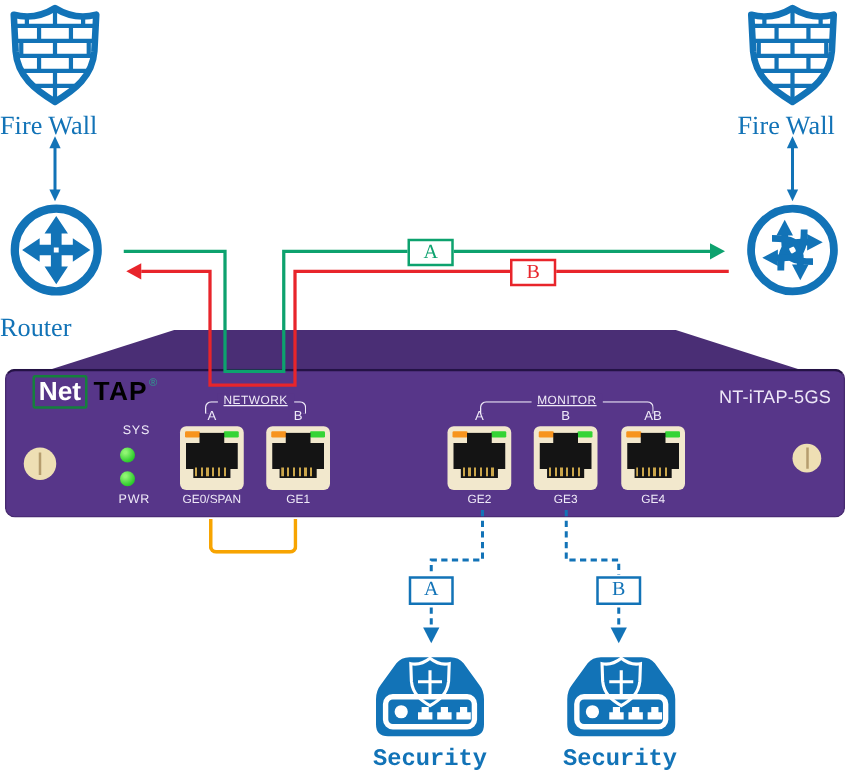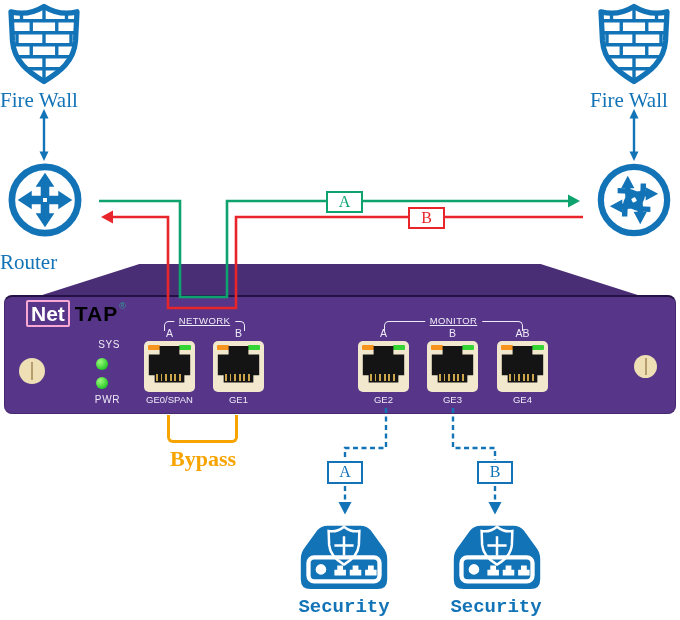--- a/index.html
+++ b/index.html
@@ -13,21 +13,21 @@
   .mono-label{font-family:"Liberation Mono",monospace;font-weight:700;font-size:19px;
               color:#1273B7;text-align:center;}
 
   
   .top-face{left:36px;top:264px;width:608px;height:33px;background:#4A2E75;
             clip-path:polygon(17% 0,83% 0,100% 100%,0 100%);}
   .front{left:4px;top:295px;width:672px;height:119px;background:#573689;
          border-radius:8px;border:1px solid #46296F;border-top:2px solid #241245;
          box-sizing:border-box;}
   .logo{left:26px;top:300px;display:flex;align-items:flex-start;}
-  .logo-net{display:inline-block;border:2px solid #f9a8d4;border-radius:2px;color:#ffffff;
+  .logo-net{display:inline-block;border:2px solid #15803d;border-radius:2px;color:#ffffff;
             font-weight:bold;font-size:21px;line-height:23px;padding:0 3px;}
   .logo-tap{color:#000000;font-weight:bold;font-size:21px;line-height:27px;margin-left:5px;letter-spacing:1px;}
   .logo-reg{color:#2EA08F;font-size:9px;line-height:12px;margin-left:1px;}
   .model{left:566px;top:310px;width:108px;text-align:center;font-size:14.5px;
          color:#EDE7F7;letter-spacing:.2px;}
   .led-label{width:36px;text-align:right;font-size:10px;color:#EFEAF8;letter-spacing:.6px;}
   .led{width:12px;height:12px;border-radius:50%;
        background:radial-gradient(circle at 35% 32%,#90F573 10%,#2BCB2B 70%);}
   .screw{border-radius:50%;background:#EEDFB4;}
   .screw i{position:absolute;left:50%;top:15%;width:2px;height:70%;margin-left:-1px;
@@ -160,20 +160,21 @@
 
   <div class="abs top-face"></div>
   <div class="abs front"></div>
 
   <div class="abs logo">
     <span class="logo-net">Net</span>
       <span class="logo-tap">TAP</span>
       <span class="logo-reg">®</span>
   </div>
 
+  <div class="abs model">NT-iTAP-5GS</div>
 
   <div class="abs led-label" style="left:84px;top:339px">SYS</div>
   <div class="abs led" style="left:96px;top:358px"></div>
   <div class="abs led" style="left:96px;top:377px"></div>
   <div class="abs led-label" style="left:84px;top:394px">PWR</div>
 
   <div class="abs screw" style="left:19px;top:358px;width:26px;height:26px">
       <i></i>
     </div>
   <div class="abs screw" style="left:634px;top:355px;width:23px;height:23px">
@@ -272,21 +273,20 @@
     </g>
     <polygon points="488.5,502 501.5,502 495,514.5" fill="#1273B7"></polygon>
   </svg>
 
   <div class="abs tagbox tag-green" style="left:326px;top:191px">A</div>
   <div class="abs tagbox tag-red" style="left:408px;top:207px">B</div>
   <div class="abs tagbox tag-blue" style="left:327px;top:461px">A</div>
   <div class="abs tagbox tag-blue" style="left:477px;top:461px">B</div>
 
   <div class="abs bypass-bracket"></div>
-  <div class="abs bypass-label">Bypass</div>
 
   <svg class="abs icon" style="left:296px;top:516px" width="96" height="77">
       <use href="#sym-appliance"></use>
     </svg>
   <svg class="abs icon" style="left:449px;top:516px" width="96" height="77">
       <use href="#sym-appliance"></use>
     </svg>
   <div class="abs mono-label" style="left:284px;top:596px;width:120px">Security</div>
   <div class="abs mono-label" style="left:436px;top:596px;width:120px">Security</div>
 

